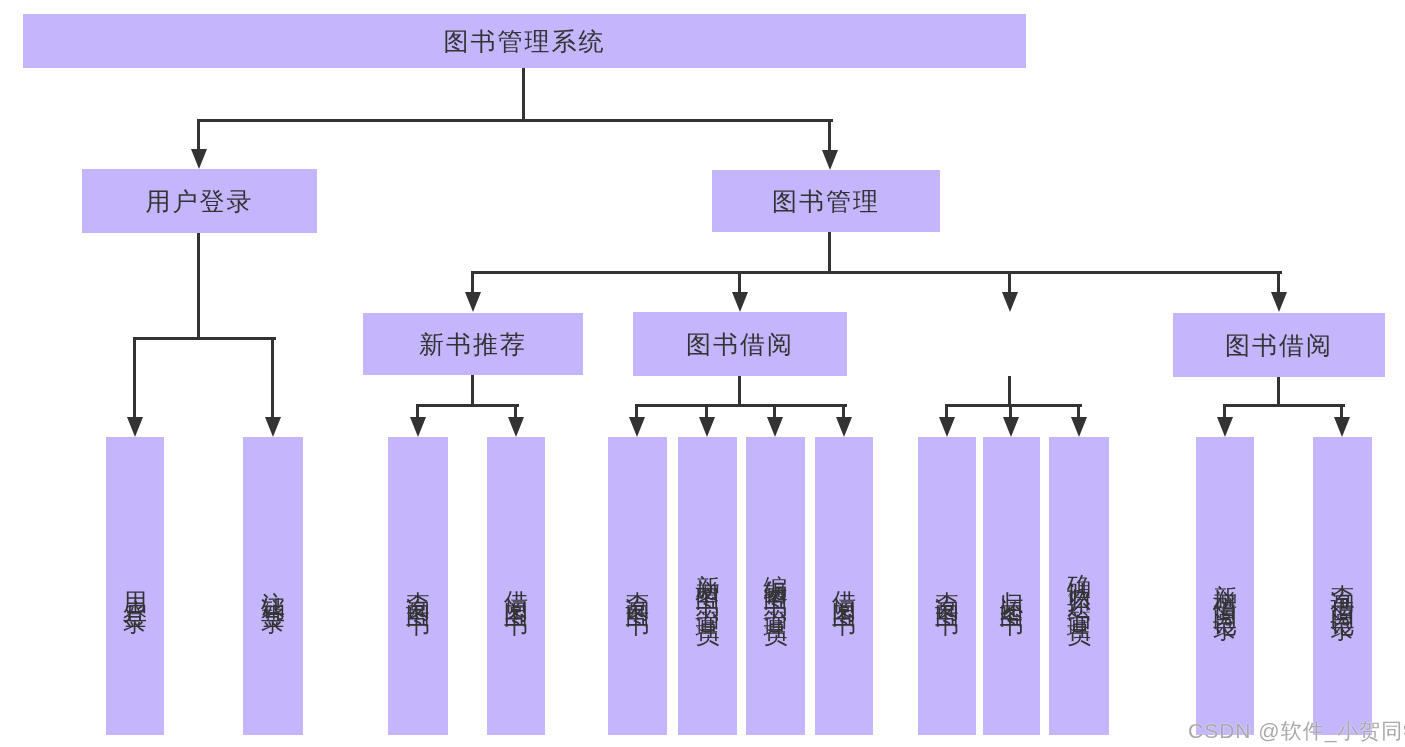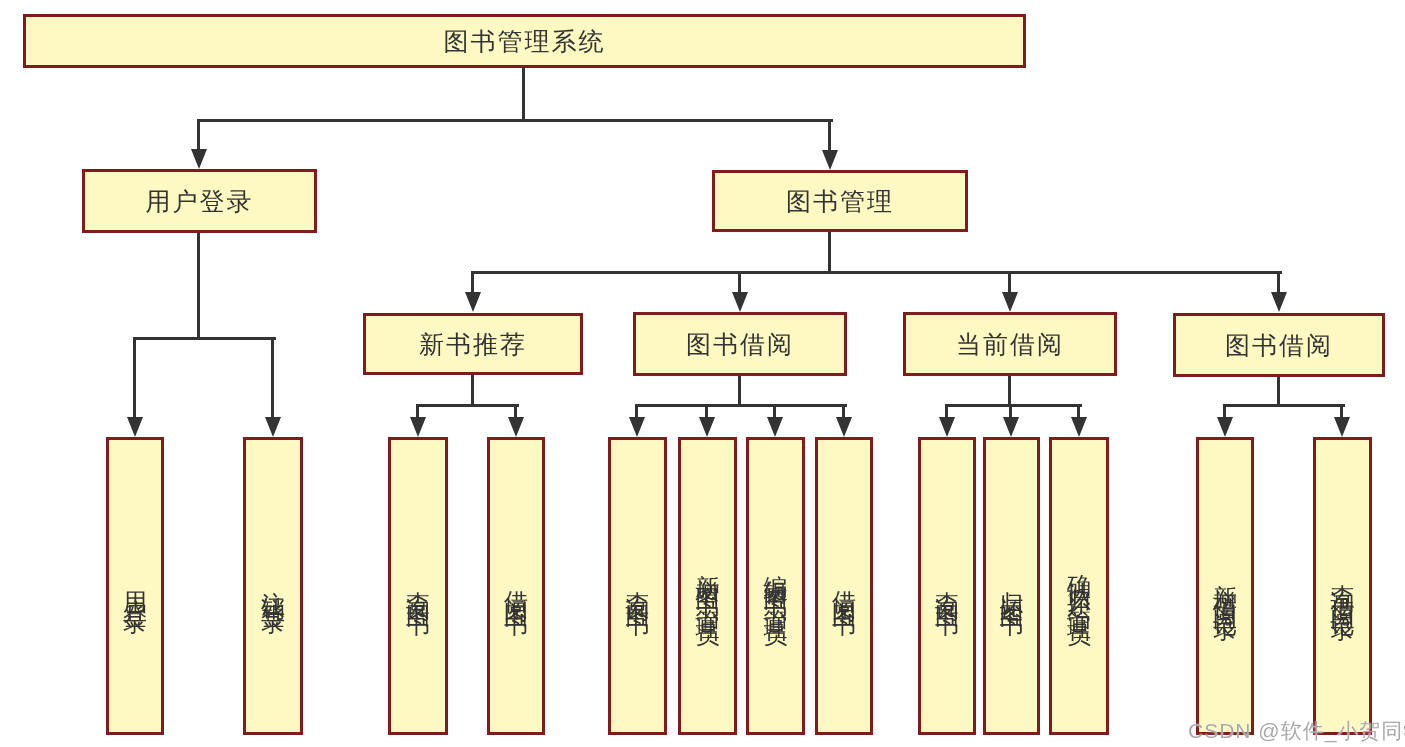--- a/index.html
+++ b/index.html
@@ -1,22 +1,22 @@
 <!DOCTYPE html>
 <html><head>
 <meta charset="utf-8">
 <style>
   html,body{margin:0;padding:0;background:#ffffff;}
   .stage{
     position:relative;width:1405px;height:747px;background:#ffffff;
     font-family:"Liberation Sans", sans-serif;overflow:hidden;color:#333;
   }
   .box{
-    position:absolute;box-sizing:border-box;background:#fef9c3;
-    border:3px solid #7f1d1d;display:flex;align-items:center;justify-content:center;
+    position:absolute;box-sizing:border-box;background:#c4b5fd;
+    border:3px solid #c4b5fd;display:flex;align-items:center;justify-content:center;
     color:#333333;text-align:center;
   }
   .hbox{font-size:25px;letter-spacing:2px;white-space:nowrap;}
   .vbox{writing-mode:vertical-rl;font-size:24px;letter-spacing:7px;line-height:1;}
   .vline{position:absolute;width:3px;background:#333333;}
   .hline{position:absolute;height:3px;background:#333333;}
   .arrow{
     position:absolute;width:0;height:0;
     border-left:8px solid transparent;border-right:8px solid transparent;
     border-top:20px solid #333333;
@@ -35,21 +35,21 @@
   <div class="box hbox" style="left:23px;top:14px;width:1003px;height:54px;">图书管理系统</div>
 
   <div class="vline" style="left:522px;top:68px;height:54px;"></div>
   <div class="hline" style="left:197px;top:119px;width:636px;"></div>
   <div class="vline" style="left:197px;top:119px;height:33px;"></div>
   <div class="arrow" style="left:191px;top:149px;"></div>
   <div class="vline" style="left:828px;top:119px;height:33px;"></div>
   <div class="arrow" style="left:822px;top:150px;"></div>
 
   <div class="box hbox" style="left:82px;top:169px;width:235px;height:64px;">用户登录</div>
-  <div class="box hbox" style="left:712px;top:170px;width:256px;height:62px;">图书管理</div>
+  <div class="box hbox" style="left:712px;top:170px;width:228px;height:62px;">图书管理</div>
 
   <div class="vline" style="left:197px;top:233px;height:107px;"></div>
   <div class="hline" style="left:133px;top:337px;width:143px;"></div>
   <div class="vline" style="left:133px;top:337px;height:83px;"></div>
   <div class="arrow" style="left:127px;top:417px;"></div>
   <div class="vline" style="left:271px;top:337px;height:83px;"></div>
   <div class="arrow" style="left:265px;top:417px;"></div>
 
   <div class="vline" style="left:828px;top:232px;height:42px;"></div>
   <div class="hline" style="left:471px;top:271px;width:811px;"></div>
@@ -57,21 +57,20 @@
   <div class="arrow" style="left:465px;top:292px;"></div>
   <div class="vline" style="left:738px;top:271px;height:22px;"></div>
   <div class="arrow" style="left:732px;top:292px;"></div>
   <div class="vline" style="left:1008px;top:271px;height:22px;"></div>
   <div class="arrow" style="left:1002px;top:292px;"></div>
   <div class="vline" style="left:1277px;top:271px;height:22px;"></div>
   <div class="arrow" style="left:1271px;top:292px;"></div>
 
   <div class="box hbox" style="left:633px;top:312px;width:214px;height:64px;">图书借阅</div>
   <div class="box hbox" style="left:363px;top:313px;width:220px;height:62px;">新书推荐</div>
-  <div class="box hbox" style="left:903px;top:312px;width:214px;height:64px;">当前借阅</div>
   <div class="box hbox" style="left:1173px;top:313px;width:212px;height:64px;">图书借阅</div>
 
   <div class="vline" style="left:471px;top:375px;height:32px;"></div>
   <div class="hline" style="left:416px;top:404px;width:103px;"></div>
   <div class="vline" style="left:416px;top:404px;height:16px;"></div>
   <div class="arrow" style="left:410px;top:417px;"></div>
   <div class="vline" style="left:514px;top:404px;height:16px;"></div>
   <div class="arrow" style="left:508px;top:417px;"></div>
 
   <div class="vline" style="left:738px;top:376px;height:31px;"></div>

